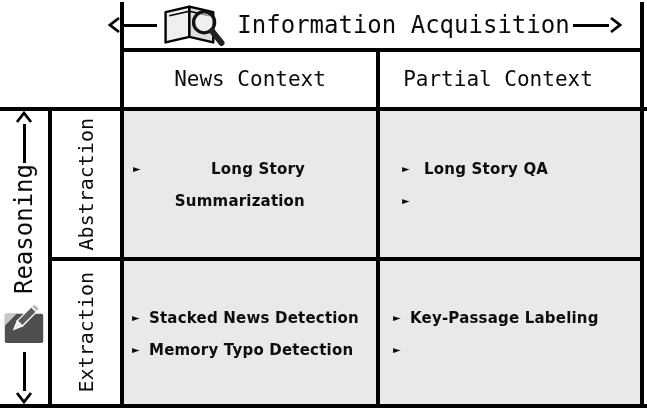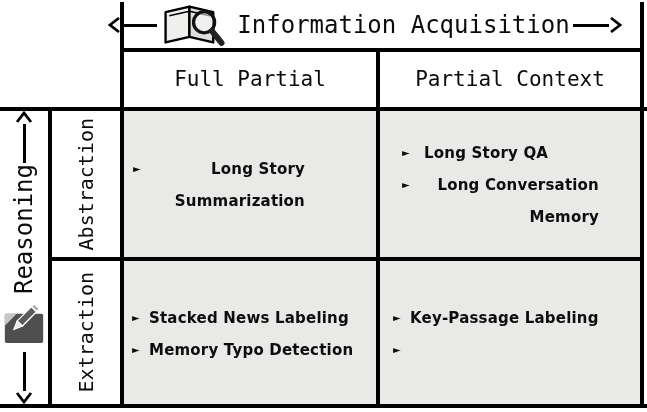--- a/index.html
+++ b/index.html
@@ -45,21 +45,21 @@
   .arrowhead { flex: 0 0 auto; display: flex; align-items: center; }
   #book-icon { flex: 0 0 auto; margin: 0 4px 0 1px; display: flex; align-items: center; }
 
   
   .col-header {
     position: absolute; top: 51px; height: 56px;
     display: flex; align-items: center; justify-content: center;
     font-size: 21px; white-space: nowrap;
   }
   #col-header-full    { left: 124px; width: 252px; }
-  #col-header-partial { left: 380px; width: 260px; }
+  #col-header-partial { left: 368px; width: 260px; }
 
   
   .vtext { writing-mode: vertical-rl; transform: rotate(180deg); }
   .row-label {
     position: absolute; left: 52px; width: 68px;
     display: flex; align-items: center; justify-content: center;
     font-size: 20px;
   }
   #row-label-abstraction { top: 111px; height: 146px; }
   #row-label-extraction  { top: 261px; height: 143px; }
@@ -85,28 +85,27 @@
     </div>
   </div>
 
   <div class="cell" id="cell-abstraction-partial">
     <div class="task-item">
       <span class="bullet">►</span>
       <span class="task-text">Long Story QA</span>
     </div>
     <div class="task-item">
       <span class="bullet">►</span>
-      <span class="task-text">Long Conversation Memory</span>
     </div>
   </div>
 
   <div class="cell" id="cell-extraction-full">
     <div class="task-item">
       <span class="bullet">►</span>
-      <span class="task-text">Stacked News Labeling</span>
+      <span class="task-text">Stacked News Detection</span>
     </div>
     <div class="task-item">
       <span class="bullet">►</span>
       <span class="task-text">Memory Typo Detection</span>
     </div>
   </div>
 
   <div class="cell" id="cell-extraction-partial">
     <div class="task-item">
       <span class="bullet">►</span>
@@ -148,21 +147,21 @@
     <span id="x-axis-label">Information Acquisition</span>
     <span class="hseg"></span>
     <span class="arrowhead">
       <svg width="13" height="18" viewBox="0 0 13 18">
           <path d="M2 2 L11 9 L2 16" fill="none" stroke="#000" stroke-width="2.8"></path>
         </svg>
     </span>
   </div>
 
   <div class="col-header" id="col-header-full">
-    <span>Full Partial</span>
+    <span>News Context</span>
   </div>
   <div class="col-header" id="col-header-partial">
     <span>Partial Context</span>
   </div>
 
   <div class="row-label" id="row-label-abstraction">
     <span class="vtext">Abstraction</span>
   </div>
   <div class="row-label" id="row-label-extraction">
     <span class="vtext">Extraction</span>

